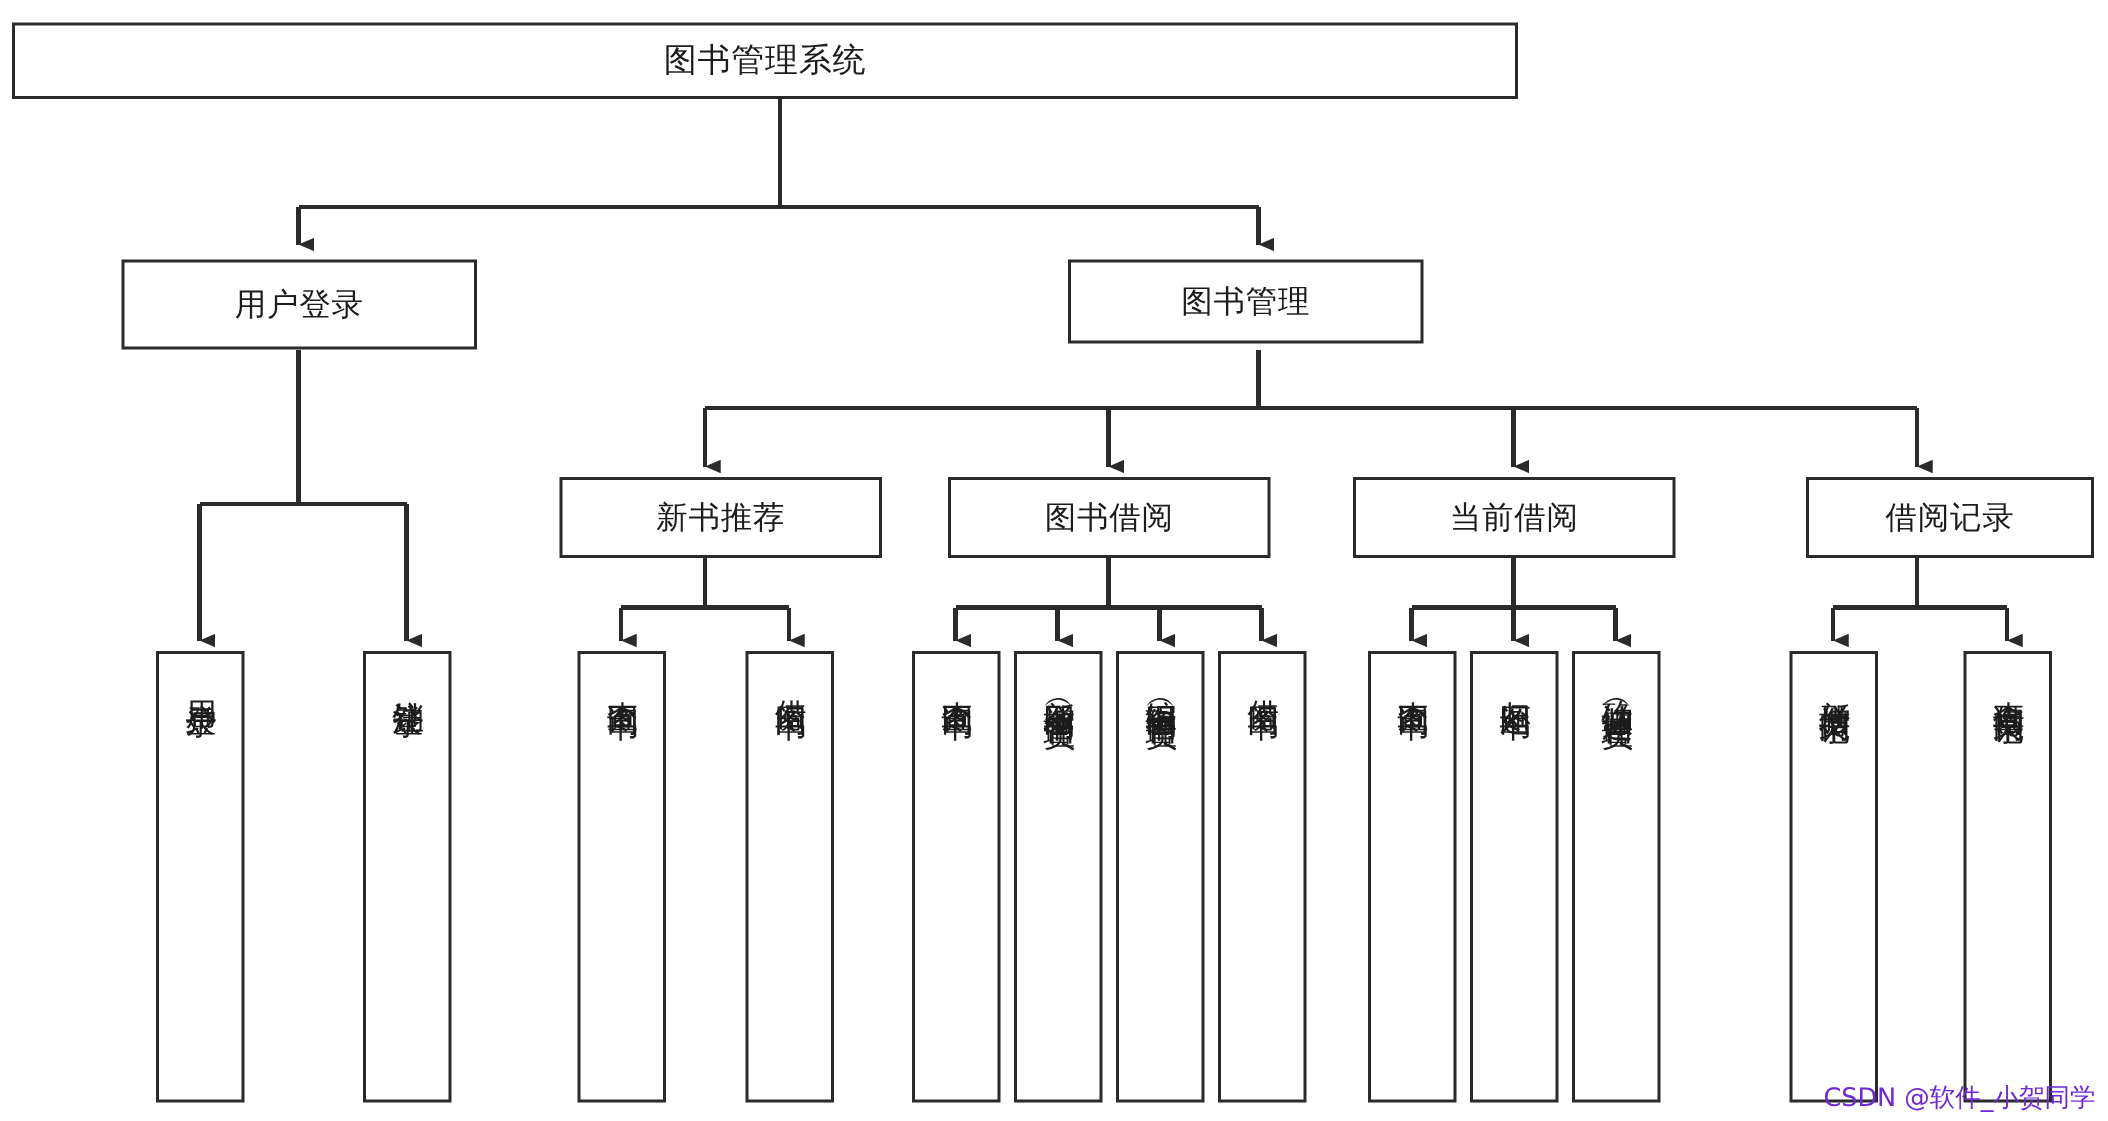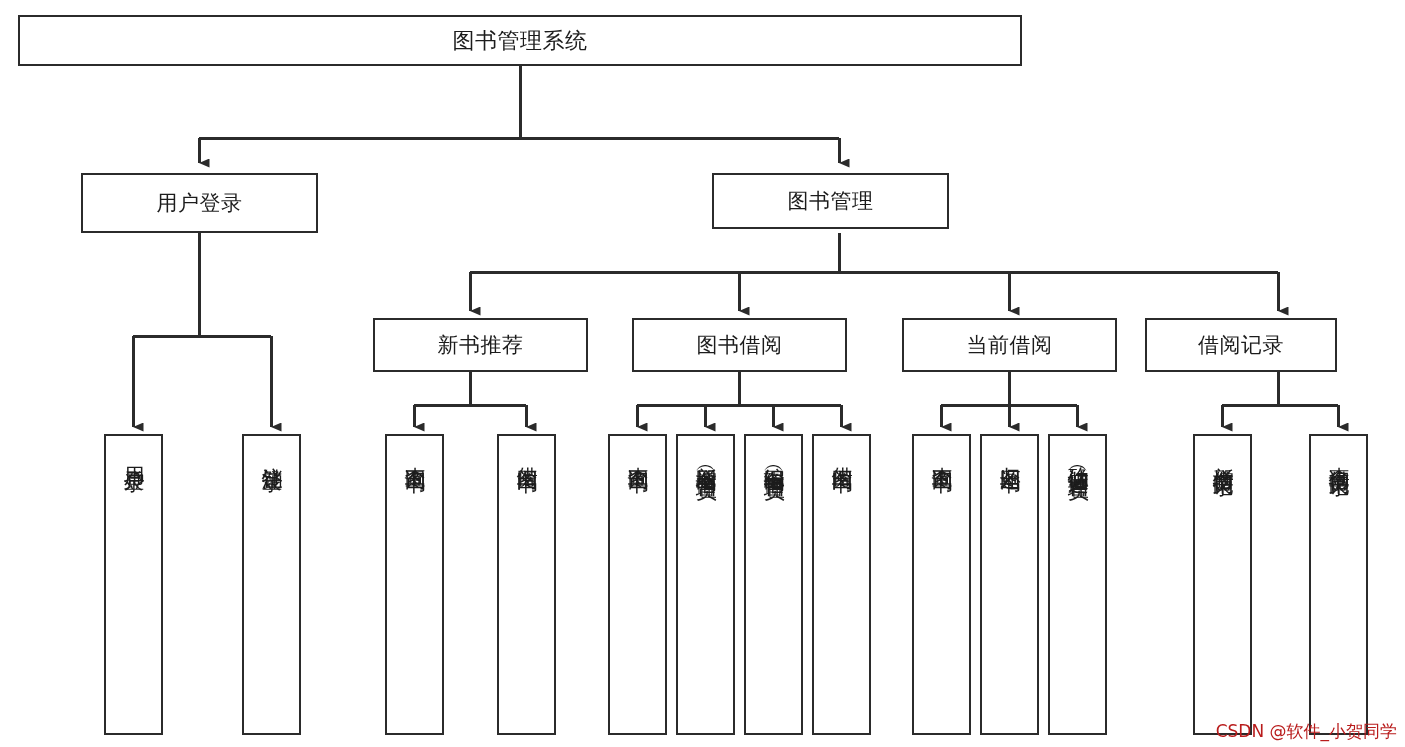--- a/index.html
+++ b/index.html
@@ -57,21 +57,21 @@
     white-space: nowrap;
   }
   .node-box.root .node-label { font-size: 22px; }
   .node-box.tier2 .node-label { font-size: 21px; }
   .node-box.tier3 .node-label { font-size: 21px; }
   #watermark {
     position: absolute;
     right: 8px;
     bottom: 4px;
     font-size: 17px;
-    color: #b91c1c;
+    color: #6d28d9;
     z-index: 6;
     white-space: nowrap;
     font-family: "DejaVu Sans", "Liberation Sans", sans-serif;
   }
 </style>
 </head>
 <body>
 
 <div id="diagram-root">
 
@@ -119,41 +119,41 @@
       <path d="M1077,405 L1077,427" marker-end="url(#arrowhead)"></path>
 
       <path d="M1278,372 L1278,405"></path>
       <path d="M1222,405 L1338,405"></path>
       <path d="M1222,405 L1222,427" marker-end="url(#arrowhead)"></path>
       <path d="M1338,405 L1338,427" marker-end="url(#arrowhead)"></path>
 
     </g>
   </svg>
 
-  <div class="node-box root" style="left:18px; top:15px; width:1004px; height:51px;">
+  <div class="node-box root" style="left:8px; top:15px; width:1004px; height:51px;">
     <span class="node-label">图书管理系统</span>
   </div>
 
   <div class="node-box tier2" style="left:81px; top:173px; width:237px; height:60px;">
     <span class="node-label">用户登录</span>
   </div>
   <div class="node-box tier2" style="left:712px; top:173px; width:237px; height:56px;">
     <span class="node-label">图书管理</span>
   </div>
 
   <div class="node-box tier3" style="left:363px; top:318px; width:215px; height:54px;margin-left:10px;">
     <span class="node-label">新书推荐</span>
   </div>
   <div class="node-box tier3" style="left:632px; top:318px; width:215px; height:54px;">
     <span class="node-label">图书借阅</span>
   </div>
   <div class="node-box tier3" style="left:902px; top:318px; width:215px; height:54px;">
     <span class="node-label">当前借阅</span>
   </div>
-  <div class="node-box tier3" style="left:1145px; top:318px; width:192px; height:54px;">
+  <div class="node-box tier3" style="left:1204px; top:318px; width:192px; height:54px;">
     <span class="node-label">借阅记录</span>
   </div>
 
   <div class="node-box leaf" style="left:104px; top:434px; width:59px; height:301px;">
     <span class="node-label">用户登录</span>
   </div>
   <div class="node-box leaf" style="left:242px; top:434px; width:59px; height:301px;">
     <span class="node-label">注销登录</span>
   </div>
 

